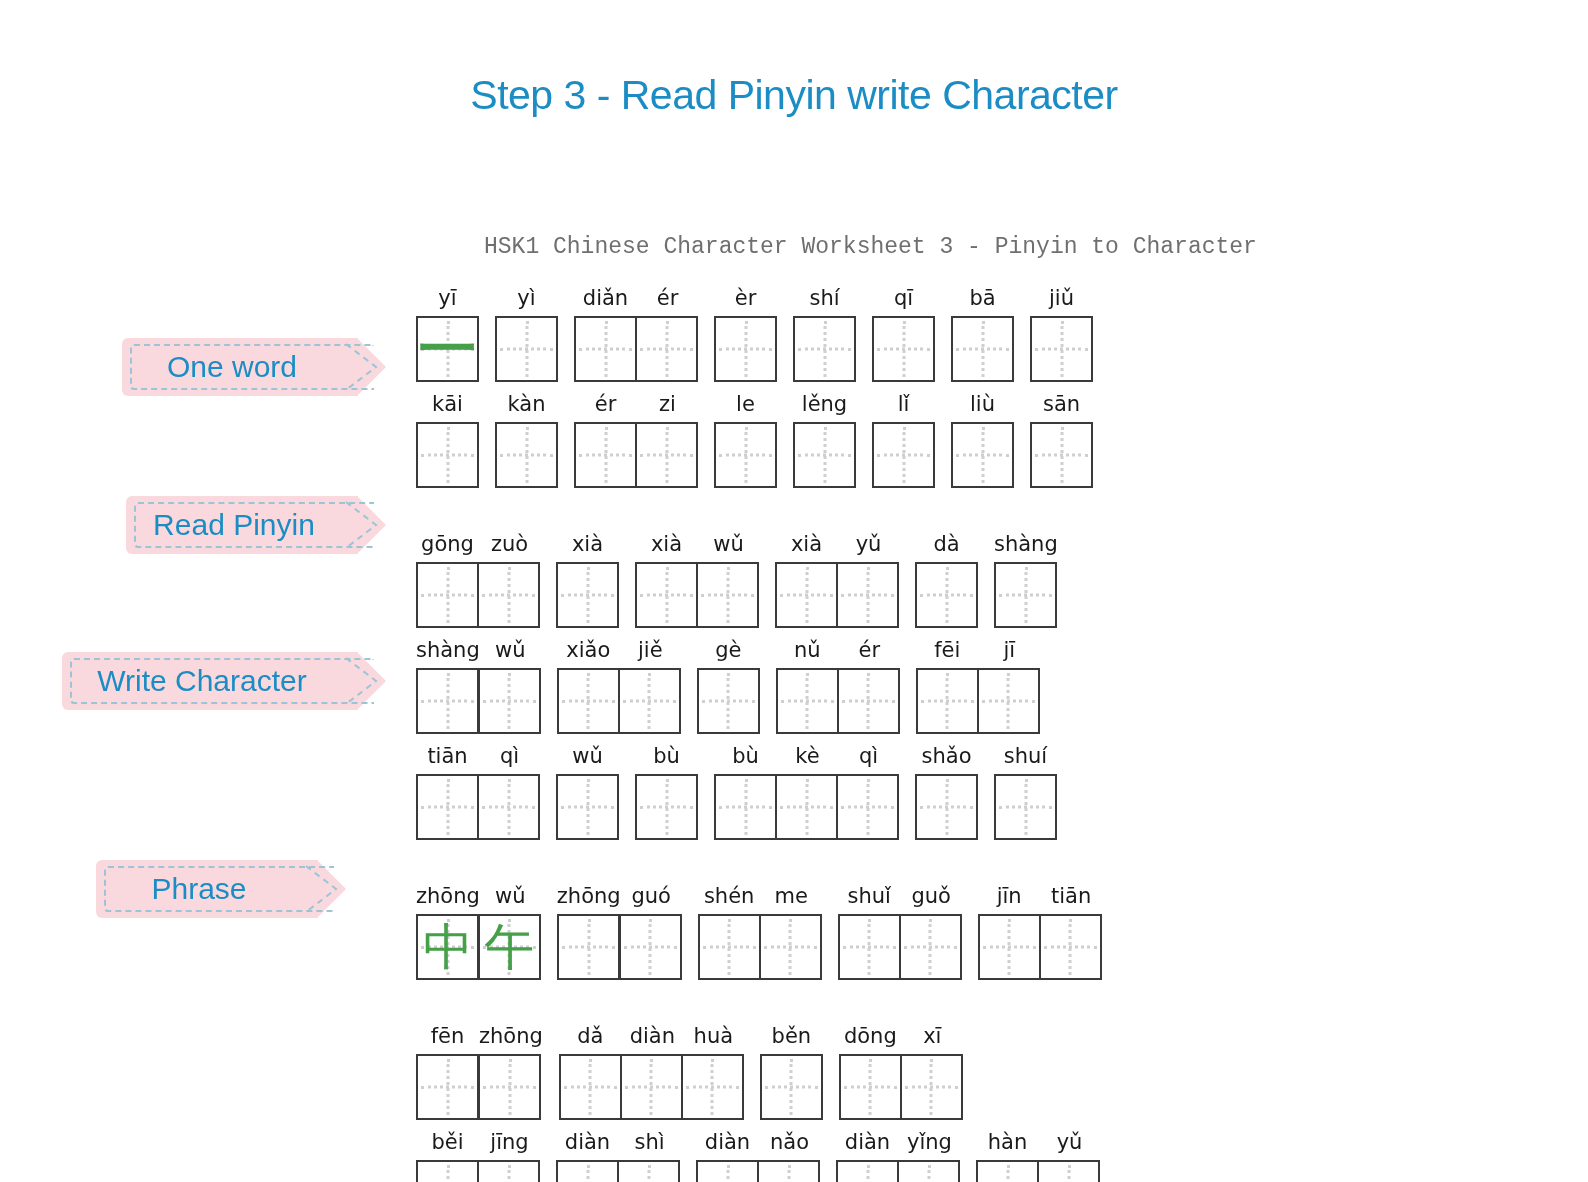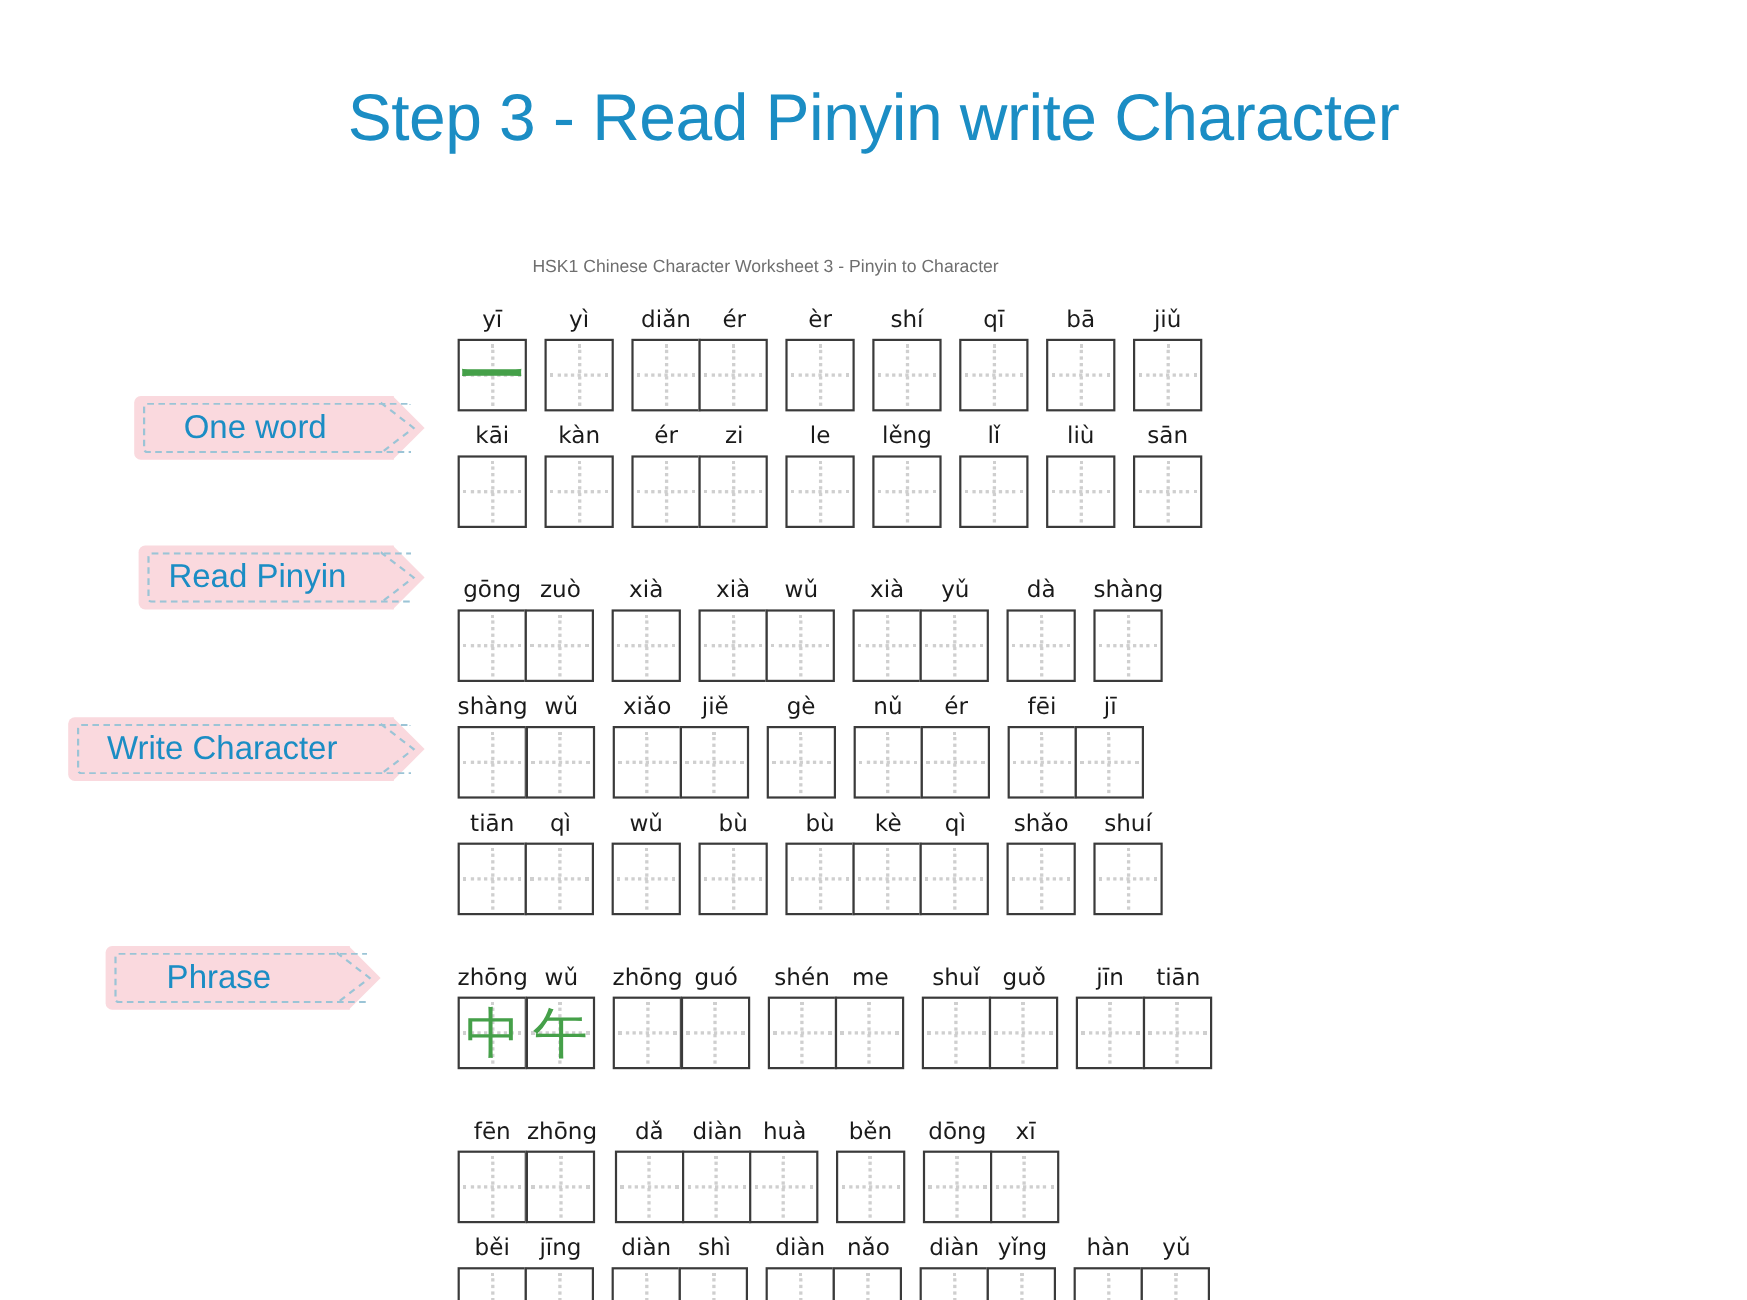--- a/index.html
+++ b/index.html
@@ -15,21 +15,21 @@
     overflow: hidden;
   }
 
   
   #slide-title {
     position: absolute;
     left: 0;
     top: 72px;
     width: 1588px;
     text-align: center;
-    font-size: 60px;
+    font-size: 41px;
     font-weight: 400;
     letter-spacing: -0.5px;
     color: #1b8dc4;
     white-space: nowrap;
   }
 
   
   .banner {
     position: absolute;
     height: 58px;
@@ -69,37 +69,37 @@
   .banner .dash-tip {
     position: absolute;
     right: -22px;
     top: 4px;
     width: 34px;
     height: 50px;
     pointer-events: none;
   }
   .banner .label-text { position: relative; z-index: 2; }
 
-  #banner-one-word      { left: 122px; top: 360px; width: 236px; }
+  #banner-one-word      { left: 122px; top: 338px; width: 236px; }
   #banner-read-pinyin   { left: 126px; top: 496px; width: 232px; text-align: right; }
   #banner-write-char    { left: 62px;  top: 652px; width: 296px; }
   #banner-phrase        { left: 96px;  top: 860px; width: 222px; }
 
   
   #worksheet {
     position: absolute;
     left: 416px;
     top: 234px;
     width: 740px;
   }
   #worksheet-heading {
-    font-family: Liberation Sans, sans-serif;
-    font-size: 16px;
+    font-family: Liberation Mono, monospace;
+    font-size: 23px;
     color: #6f6f6f;
-    text-align: left;
+    text-align: center;
     white-space: nowrap;
     margin-left: 68px;
     margin-bottom: 20px;
   }
 
   .ws-section { display: block; }
   .ws-section + .ws-section { margin-top: 38px; }
 
   .ws-row {
     display: flex;

